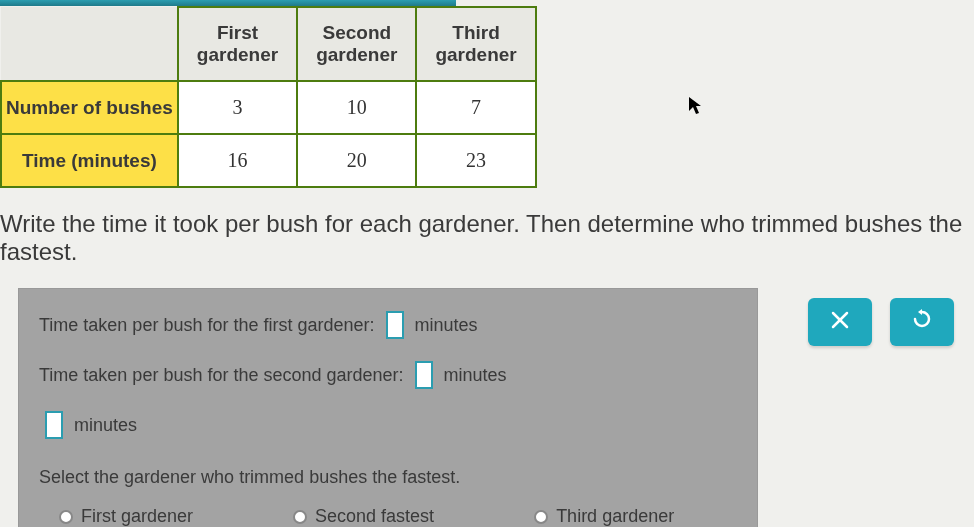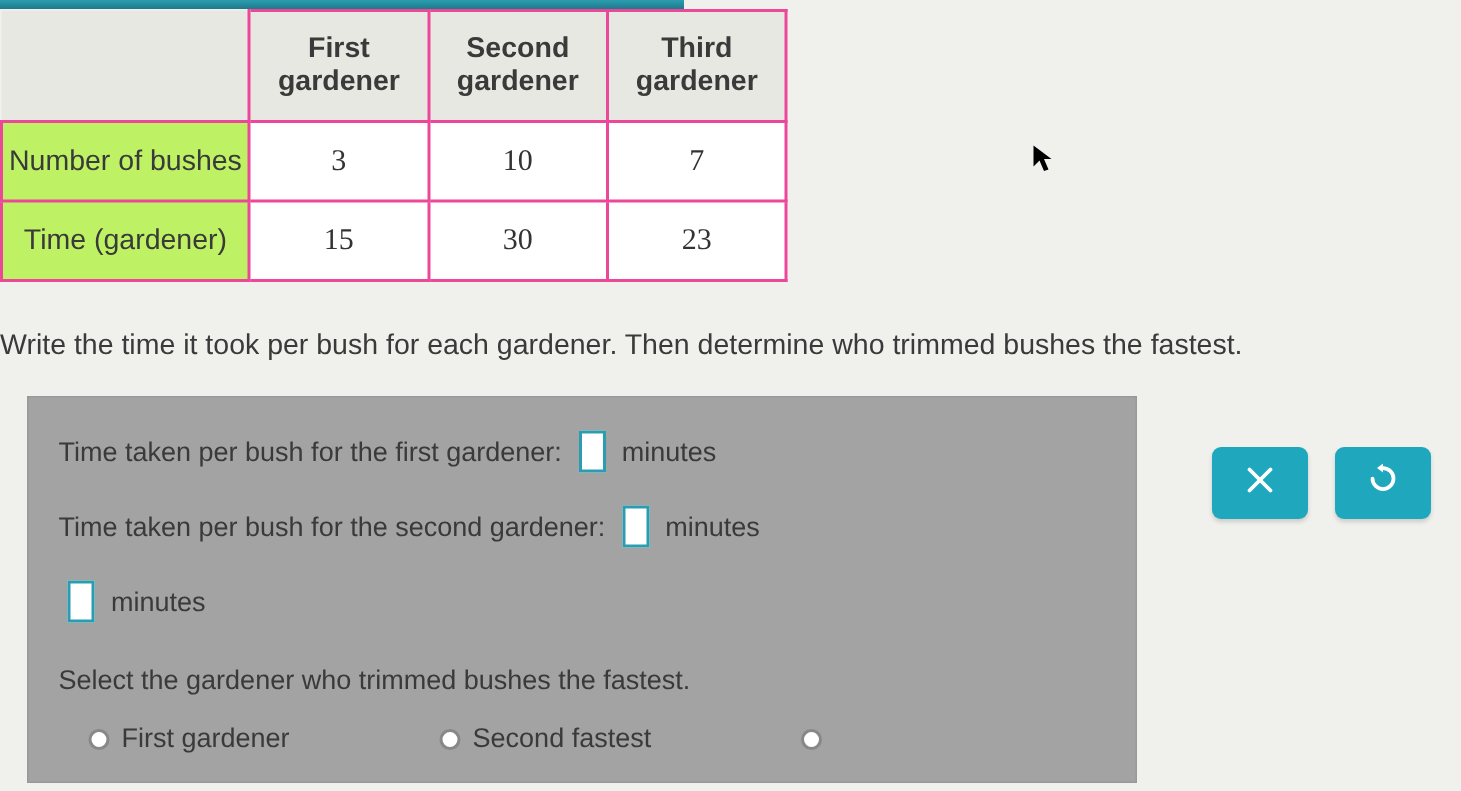--- a/index.html
+++ b/index.html
@@ -16,51 +16,51 @@
       height: 6px;
       background: linear-gradient(to bottom, #2b9db0, #1e7a8a);
       width: 456px;
       margin-left: 0;
     }
     .data-table {
       border-collapse: collapse;
       margin-left: 0;
     }
     .data-table th, .data-table td {
-      border: 2px solid #ec4899;
+      border: 2px solid #4d7c0f;
       padding: 14px 18px;
       text-align: center;
       font-size: 19px;
     }
     .data-table .header-cell {
       background: #e8e8e3;
       font-weight: bold;
       color: #3a3a3a;
     }
     .data-table .row-header {
-      background: #bef264;
-      font-weight: normal;
+      background: #fde047;
+      font-weight: bold;
       color: #3a3a3a;
       text-align: center;
       padding: 14px 4px;
     }
     .data-table .corner-cell {
       background: #e8e8e3;
       border-top: none;
       border-left: none;
     }
     .data-table .data-cell {
       background: #fff;
       font-family: Georgia, serif;
       font-size: 20px;
     }
     .instruction {
-      font-size: 19px;
-      color: #3a3a3a;
-      margin: 32px 0 22px 0;
+      font-size: 24px;
+      color: #3a3a3a;
+      margin: 22px 0 22px 0;
       padding-left: 0;
     }
     .answer-box {
       border: 1px solid #999;
       background: #a3a3a3;
       margin-left: 18px;
       width: 740px;
       padding: 22px 20px 18px 20px;
     }
     .answer-row {
@@ -154,23 +154,23 @@
       <span>Third<br>gardener</span>
     </th>
   </tr>
   <tr>
     <td class="row-header">Number of bushes</td>
     <td class="data-cell">3</td>
     <td class="data-cell">10</td>
     <td class="data-cell">7</td>
   </tr>
   <tr>
-    <td class="row-header">Time (gardener)</td>
-    <td class="data-cell">15</td>
-    <td class="data-cell">30</td>
+    <td class="row-header">Time (minutes)</td>
+    <td class="data-cell">16</td>
+    <td class="data-cell">20</td>
     <td class="data-cell">23</td>
   </tr>
 </tbody>
   </table>
 
 <div class="instruction">Write the time it took per bush for each gardener. Then determine who trimmed bushes the fastest.</div>
 
 <div class="answer-box">
   <div class="answer-row">
     <span class="label-text">Time taken per bush for the first gardener: </span>
@@ -192,20 +192,21 @@
     <label class="radio-option">
       <span class="radio-circle"></span>
       <span>First gardener</span>
     </label>
     <label class="radio-option">
       <span class="radio-circle"></span>
       <span>Second fastest</span>
     </label>
     <label class="radio-option">
       <span class="radio-circle"></span>
+      <span>Third gardener</span>
     </label>
   </div>
 </div>
 
 <div class="side-buttons">
   <button class="side-btn">
     <span>
       <svg width="18" height="18" viewBox="0 0 18 18">
           <line x1="2" y1="2" x2="16" y2="16" stroke="#fff" stroke-width="2.5" stroke-linecap="round"></line>
           <line x1="16" y1="2" x2="2" y2="16" stroke="#fff" stroke-width="2.5" stroke-linecap="round"></line>

